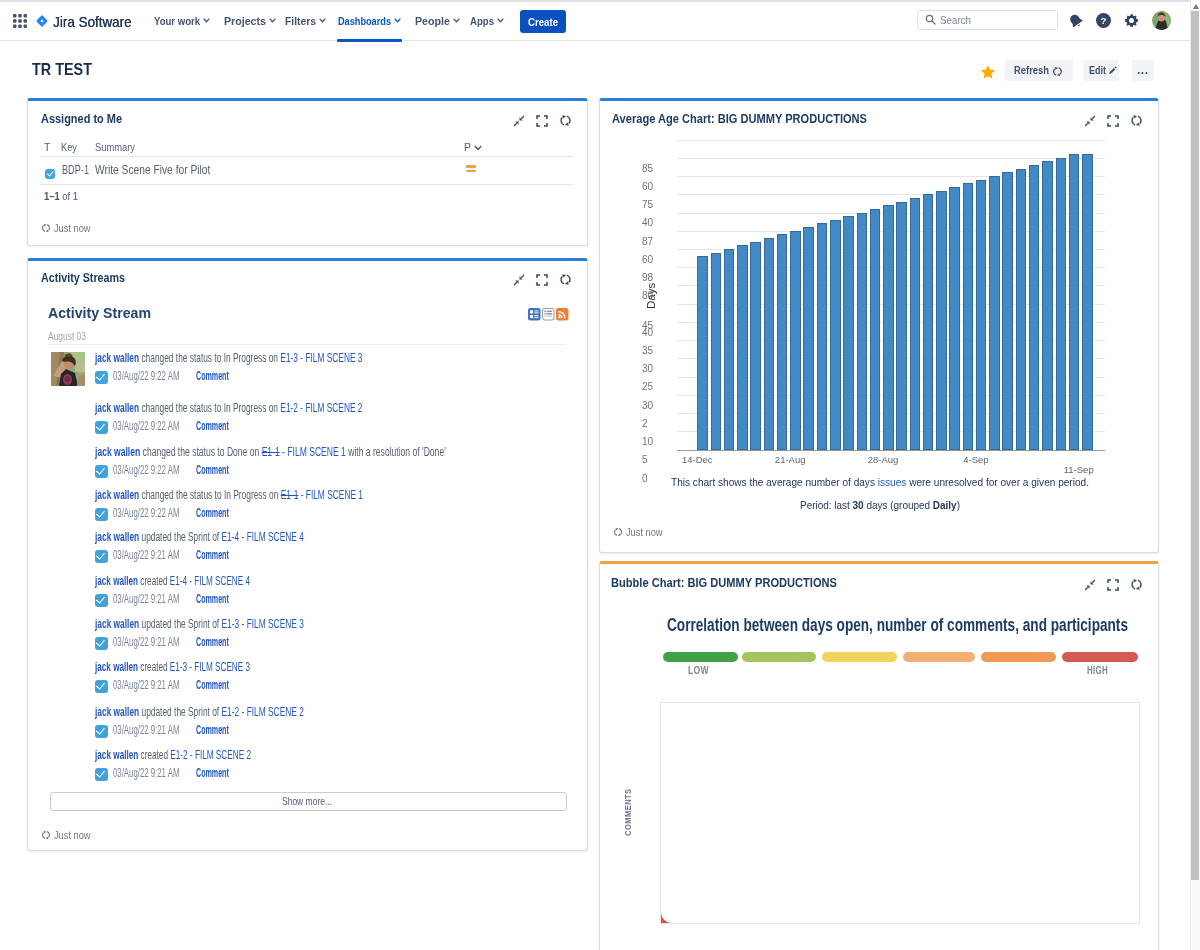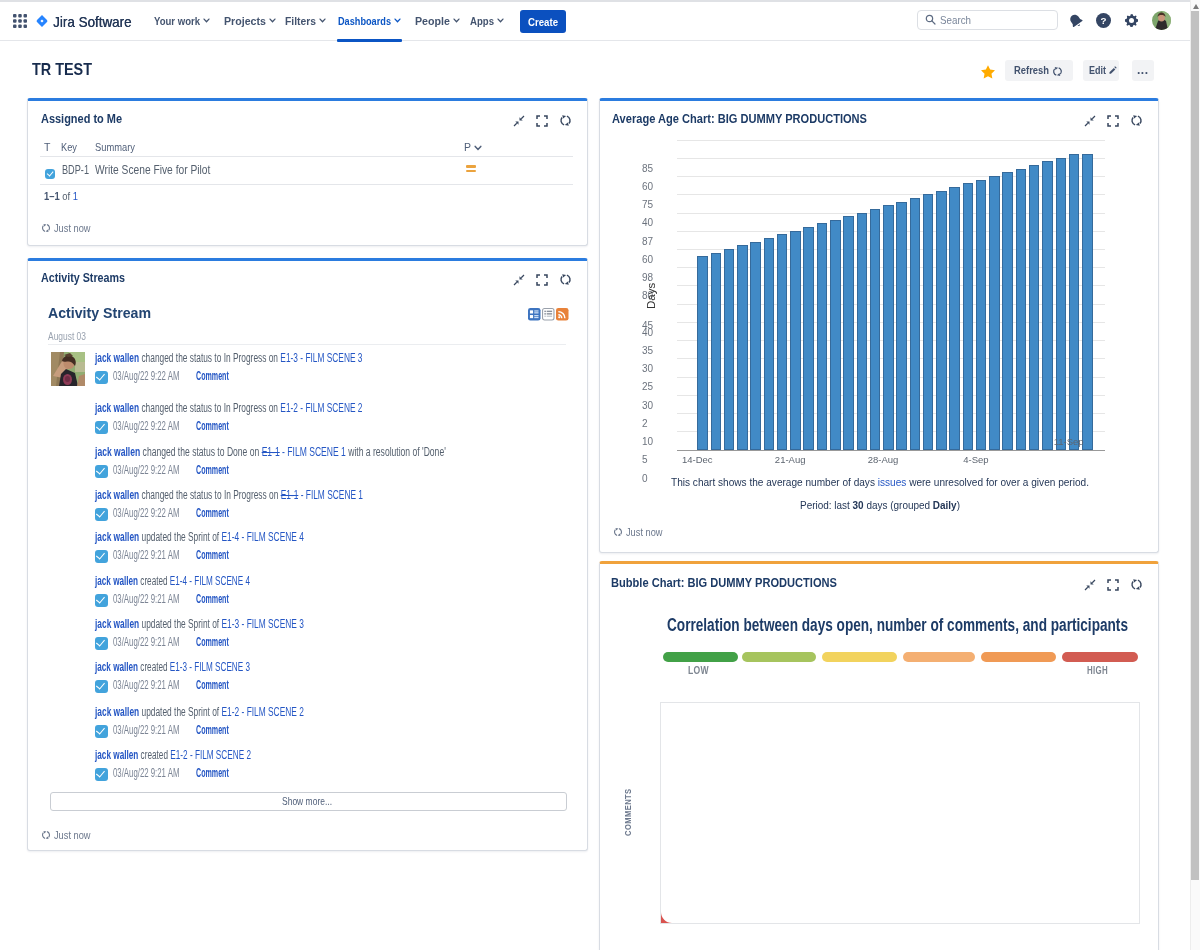--- a/index.html
+++ b/index.html
@@ -330,21 +330,21 @@
 <div class="bar" style="left:1015.7px;top:168.7px;width:10.6px;height:280.9px;"></div>
 <div class="bar" style="left:1028.9px;top:165.0px;width:10.6px;height:284.6px;"></div>
 <div class="bar" style="left:1042.2px;top:161.4px;width:10.6px;height:288.2px;"></div>
 <div class="bar" style="left:1055.5px;top:157.7px;width:10.6px;height:291.9px;"></div>
 <div class="bar" style="left:1068.7px;top:154.1px;width:10.6px;height:295.5px;"></div>
 <div class="bar" style="left:1082.0px;top:154.1px;width:10.6px;height:295.5px;"></div>
 <div class="xlab" style="left:672.3px;top:453.5px;">14-Dec</div>
 <div class="xlab" style="left:765.2px;top:453.5px;">21-Aug</div>
 <div class="xlab" style="left:858.0px;top:453.5px;">28-Aug</div>
 <div class="xlab" style="left:950.9px;top:453.5px;">4-Sep</div>
-<div class="xlab" style="left:1043.7px;top:436px;">11-Sep</div>
+<div class="xlab" style="left:1043.7px;top:464px;text-align:right;">11-Sep</div>
 <svg class="abs" style="left:613px;top:527.0px;display:block;" width="10" height="10" viewBox="0 0 24 24">
     <g transform="rotate(-15 12 12)">
       <g fill="none" stroke="#6B778C" stroke-width="2.7">
         <path d="M16.6 4.9 A8.6 8.6 0 0 1 16.6 19.1"></path>
         <path d="M7.4 19.1 A8.6 8.6 0 0 1 7.4 4.9"></path>
       </g>
       <path d="M8.7 0.9 L15.4 4.2 L8.7 7.5 z" fill="#6B778C"></path>
       <path d="M15.3 16.5 L8.6 19.8 L15.3 23.1 z" fill="#6B778C"></path>
     </g>
   </svg>

